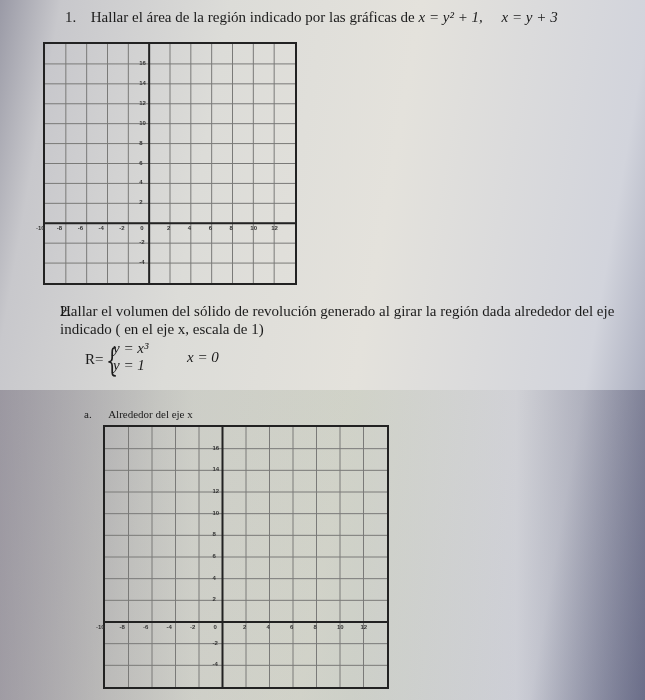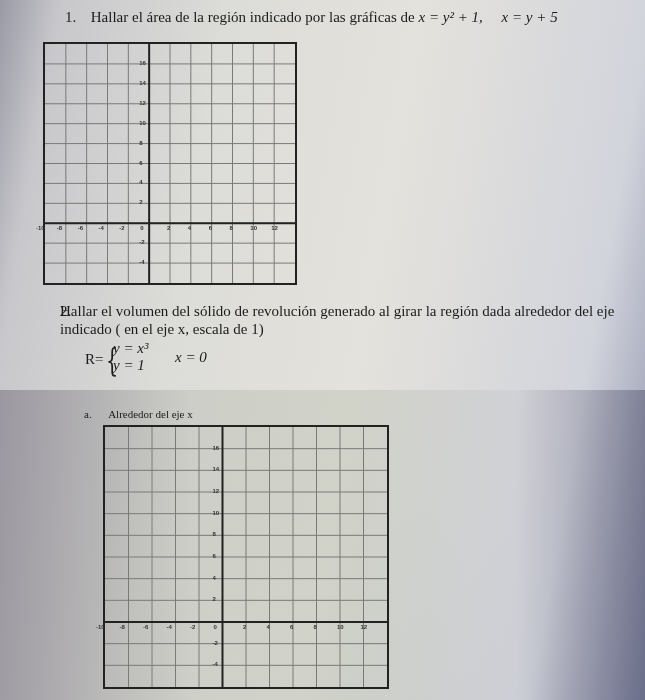--- a/index.html
+++ b/index.html
@@ -13,38 +13,38 @@
   .q1 .num{display:inline-block;width:22px;}
   .math{font-family:"Liberation Serif",serif;font-style:italic;}
   .q2{left:60px;top:302px;width:560px;white-space:normal;}
   .q2 .num{position:absolute;left:0;top:0;}
   .q2 .body{}
   .sys{position:absolute;left:85px;top:343px;font-size:15px;}
   .sys .R{position:absolute;left:0;top:8px;}
   .sys .brace{position:absolute;left:17px;top:0px;font-size:32px;line-height:34px;font-family:"DejaVu Serif",serif;transform:scaleX(.6);}
   .sys .l1{position:absolute;left:28px;top:-3px;white-space:nowrap;}
   .sys .l2{position:absolute;left:28px;top:14px;white-space:nowrap;}
-  .sys .x0{position:absolute;left:90px;top:6px;white-space:nowrap;}
+  .sys .x0{position:absolute;left:102px;top:6px;white-space:nowrap;}
   .sub{position:absolute;left:84px;top:408px;font-size:11px;}
   .sub .lab{display:inline-block;width:22px;}
   .grid{position:absolute;border:2px solid #222;box-sizing:border-box;}
   .grid svg{position:absolute;left:0;top:0;}
   .tick{position:absolute;font-family:"Liberation Sans",sans-serif;font-size:6px;color:#333;font-weight:bold;}
 </style>
 </head>
 <body>
 
 <div class="shade"></div>
 
 <div class="q q1">
   <span class="num">1.</span>
   <span>Hallar el área de la región indicado por las gráficas de</span>
   <span class="math">x = y² + 1,</span>
   &nbsp;&nbsp;&nbsp;
-  <span class="math">x = y + 5</span>
+  <span class="math">x = y + 3</span>
 </div>
 
 <div class="grid" id="g1" style="left:43px;top:42px;width:254px;height:243px;">
     <svg width="250" height="239">
       <line x1="20.833333333333332" y1="0" x2="20.833333333333332" y2="239" stroke="#7a7a78" stroke-width="1"></line>
       <line x1="41.666666666666664" y1="0" x2="41.666666666666664" y2="239" stroke="#7a7a78" stroke-width="1"></line>
       <line x1="62.5" y1="0" x2="62.5" y2="239" stroke="#7a7a78" stroke-width="1"></line>
       <line x1="83.33333333333333" y1="0" x2="83.33333333333333" y2="239" stroke="#7a7a78" stroke-width="1"></line>
       <line x1="104.16666666666667" y1="0" x2="104.16666666666667" y2="239" stroke="#7a7a78" stroke-width="1"></line>
       <line x1="125" y1="0" x2="125" y2="239" stroke="#7a7a78" stroke-width="1"></line>

